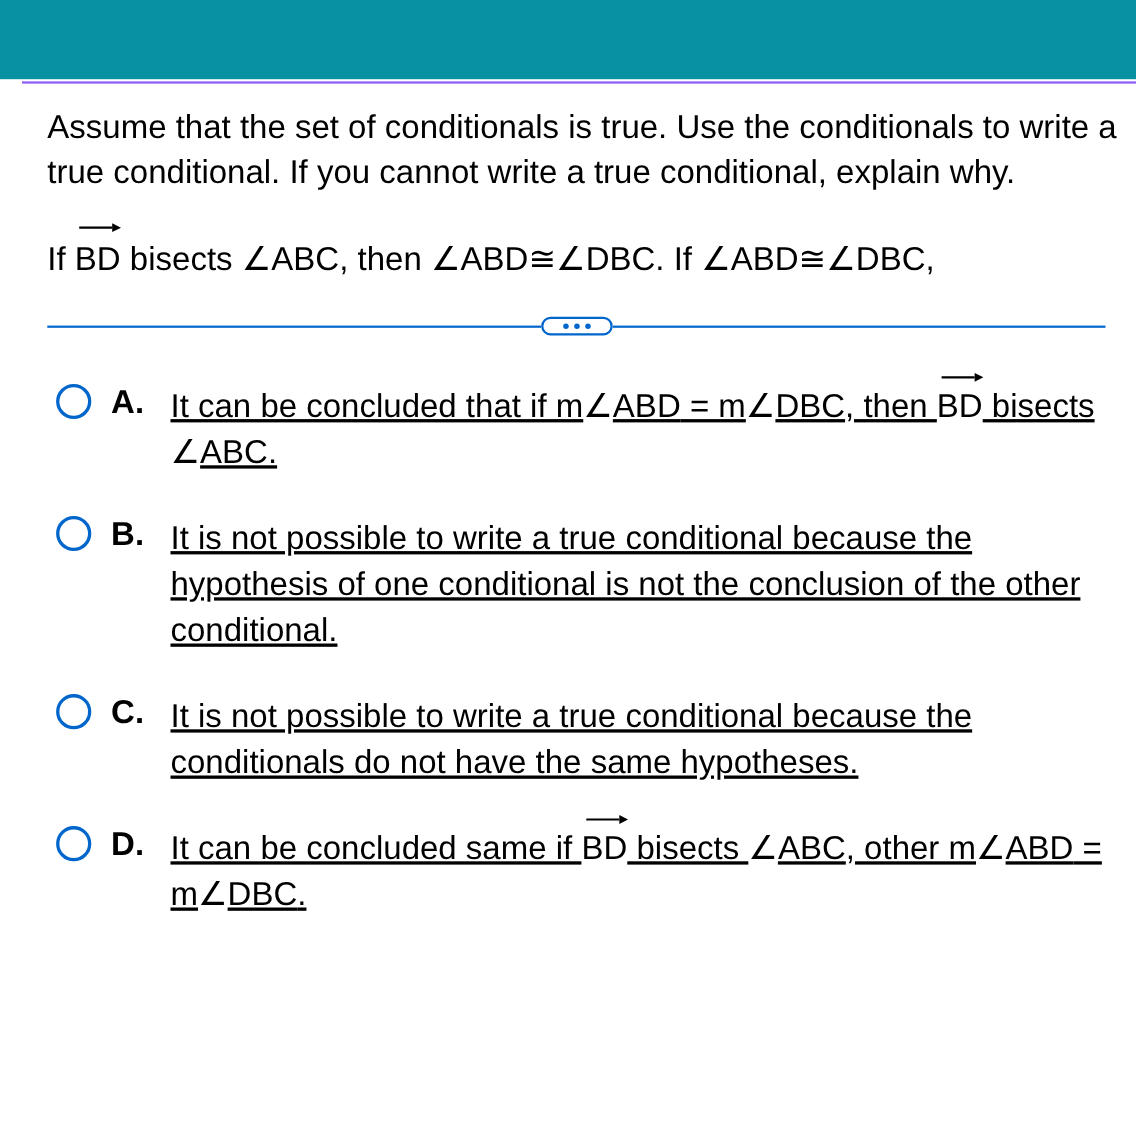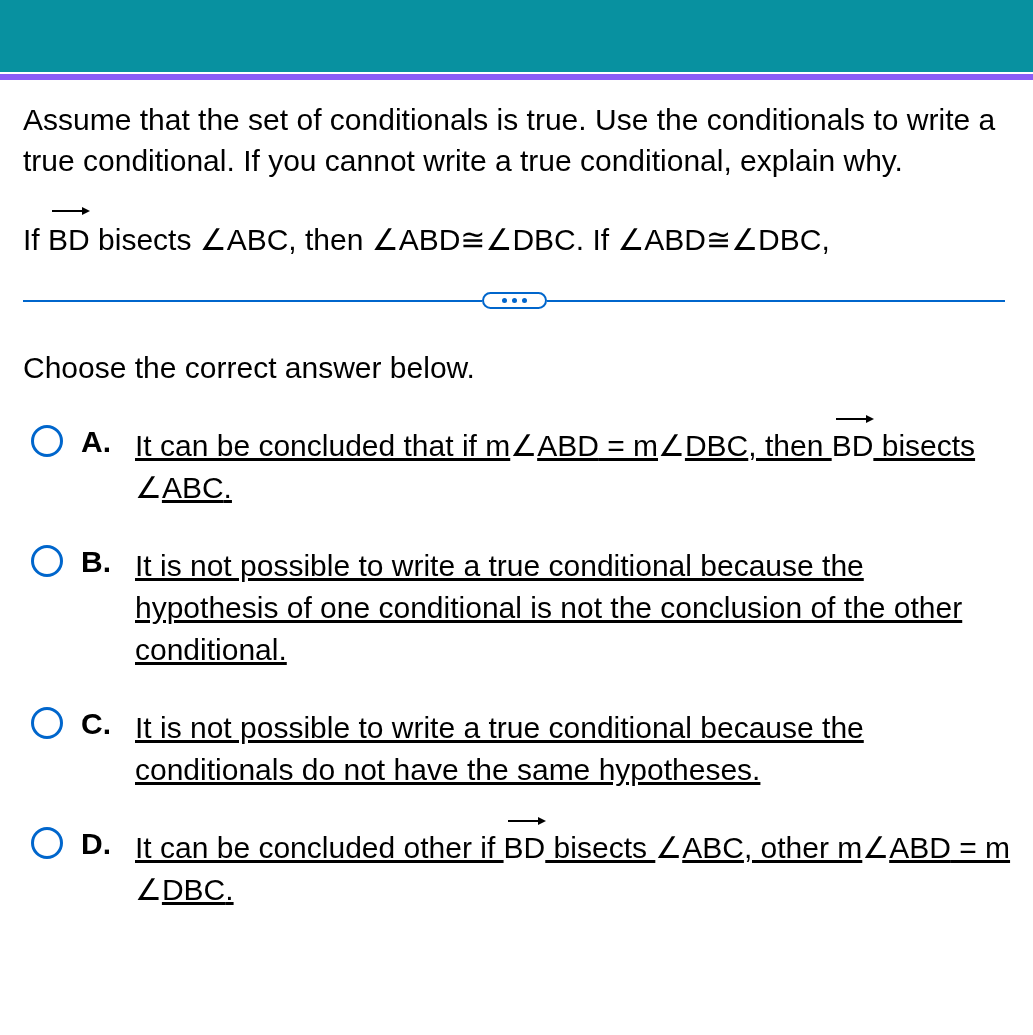--- a/index.html
+++ b/index.html
@@ -14,22 +14,23 @@
       background: #fff;
       width: 1033px;
     }
     .top-bar {
       height: 72px;
       background: #0891a0;
       width: 100%;
     }
     .content {
       padding: 20px 0 20px 23px;
-      border-top: 6px solid #8b5cf6;
+      border-top: 2px solid #8b5cf6;
       margin-top: 2px;
+      margin-left: 20px;
     }
     .question-intro {
       line-height: 1.35;
       margin-bottom: 36px;
     }
     .conditional-statement {
       line-height: 1.5;
       margin-bottom: 30px;
     }
     .ray-container {
@@ -140,21 +141,20 @@
   <div class="divider-row">
     <div class="divider-line"></div>
     <div class="more-pill">
       <div class="more-dot"></div>
       <div class="more-dot"></div>
       <div class="more-dot"></div>
     </div>
     <div class="divider-line"></div>
   </div>
 
-  <div class="choose-prompt">Choose the correct answer below.</div>
 
   <div class="options">
 
     <div class="option-row">
       <div class="radio-circle"></div>
       <div class="option-letter">A.</div>
       <div class="option-text">
         <span>It can be concluded that if m</span><span class="math"><span class="angle-symbol">∠</span><span>ABD</span></span><span> = m</span><span class="math"><span class="angle-symbol">∠</span><span>DBC</span></span><span>, then </span><span class="ray-container math"><span class="ray-arrow">
               <svg width="40" height="12" viewBox="0 0 40 12">
                 <line x1="2" y1="6" x2="32" y2="6" stroke="black" stroke-width="2"></line>
@@ -173,21 +173,21 @@
     <div class="option-row">
       <div class="radio-circle"></div>
       <div class="option-letter">C.</div>
       <div class="option-text">It is not possible to write a true conditional because the conditionals do not have the same hypotheses.</div>
     </div>
 
     <div class="option-row">
       <div class="radio-circle"></div>
       <div class="option-letter">D.</div>
       <div class="option-text">
-        <span>It can be concluded other if </span><span class="ray-container math"><span class="ray-arrow">
+        <span>It can be concluded same if </span><span class="ray-container math"><span class="ray-arrow">
               <svg width="40" height="12" viewBox="0 0 40 12">
                 <line x1="2" y1="6" x2="32" y2="6" stroke="black" stroke-width="2"></line>
                 <polygon points="32,2 40,6 32,10" fill="black"></polygon>
               </svg>
             </span><span>BD</span></span><span> bisects </span><span class="math"><span class="angle-symbol">∠</span><span>ABC</span></span><span>, other m</span><span class="math"><span class="angle-symbol">∠</span><span>ABD</span></span><span> = m</span><span class="math"><span class="angle-symbol">∠</span><span>DBC</span></span><span>.</span>
       </div>
     </div>
 
   </div>
 

